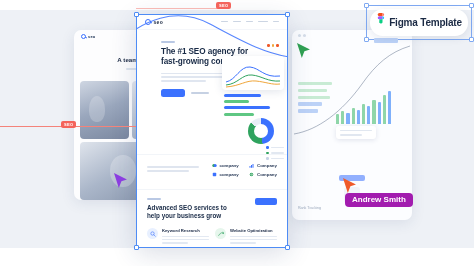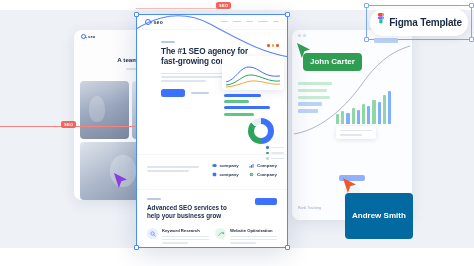--- a/index.html
+++ b/index.html
@@ -179,21 +179,21 @@
   .fig-bar{position:absolute;left:374px;top:38px;width:24px;height:5px;background:#bcd2f7;border-radius:1px;z-index:11;}
 
   
   .cursor{position:absolute;z-index:14;}
   .clabel{
     position:absolute;color:#fff;font-weight:700;border-radius:4px;
     white-space:nowrap;line-height:1;z-index:14;
   }
   #lblJohn{left:303px;top:53px;background:#2f9e52;font-size:8px;padding:5px 7px;border-radius:4px;}
   #lblSophie{left:65px;top:184px;background:#8b3ee0;font-size:8px;padding:5px 7px;border-radius:4px;}
-  #lblAndrew{left:345px;top:193px;background:#0369a1;font-size:8px;padding:19px 7px;border-radius:4px;}
+  #lblAndrew{left:345px;top:193px;background:#a21caf;font-size:8px;padding:3px 7px;border-radius:4px;}
 </style>
 </head>
 <body>
 
 <div class="canvas">
   <div class="canvas-inner"></div>
   <div class="top-white"></div>
   <div class="bot-white"></div>
 
   <div class="card" id="leftPage">
@@ -447,21 +447,20 @@
       <path d="M3 3h3v3H3a1.5 1.5 0 010-3z" fill="#A259FF"></path>
       <path d="M6 3h0a1.5 1.5 0 110 3H6V3z" fill="#1ABCFE"></path>
       <path d="M3 6h3v3a1.5 1.5 0 11-3-1.5V6z" fill="#0ACF83"></path>
     </svg>
     <span class="ftxt">Figma Template</span>
   </div>
 
   <svg class="cursor" style="left:296px;top:42px" width="16" height="18" viewBox="0 0 16 18">
     <path d="M1 1l13 6.5-5.6 1.8L5.8 16z" fill="#2f9e52"></path>
   </svg>
-  <div class="clabel" id="lblJohn">John Carter</div>
 
   <svg class="cursor" style="left:113px;top:172px" width="16" height="18" viewBox="0 0 16 18">
     <path d="M1 1l13 6.5-5.6 1.8L5.8 16z" fill="#8b3ee0"></path>
   </svg>
 
   <svg class="cursor" style="left:342px;top:177px" width="16" height="18" viewBox="0 0 16 18">
     <path d="M1 1l13 6.5-5.6 1.8L5.8 16z" fill="#ef5a2a"></path>
   </svg>
   <div class="clabel" id="lblAndrew">Andrew Smith</div>
 </div>

